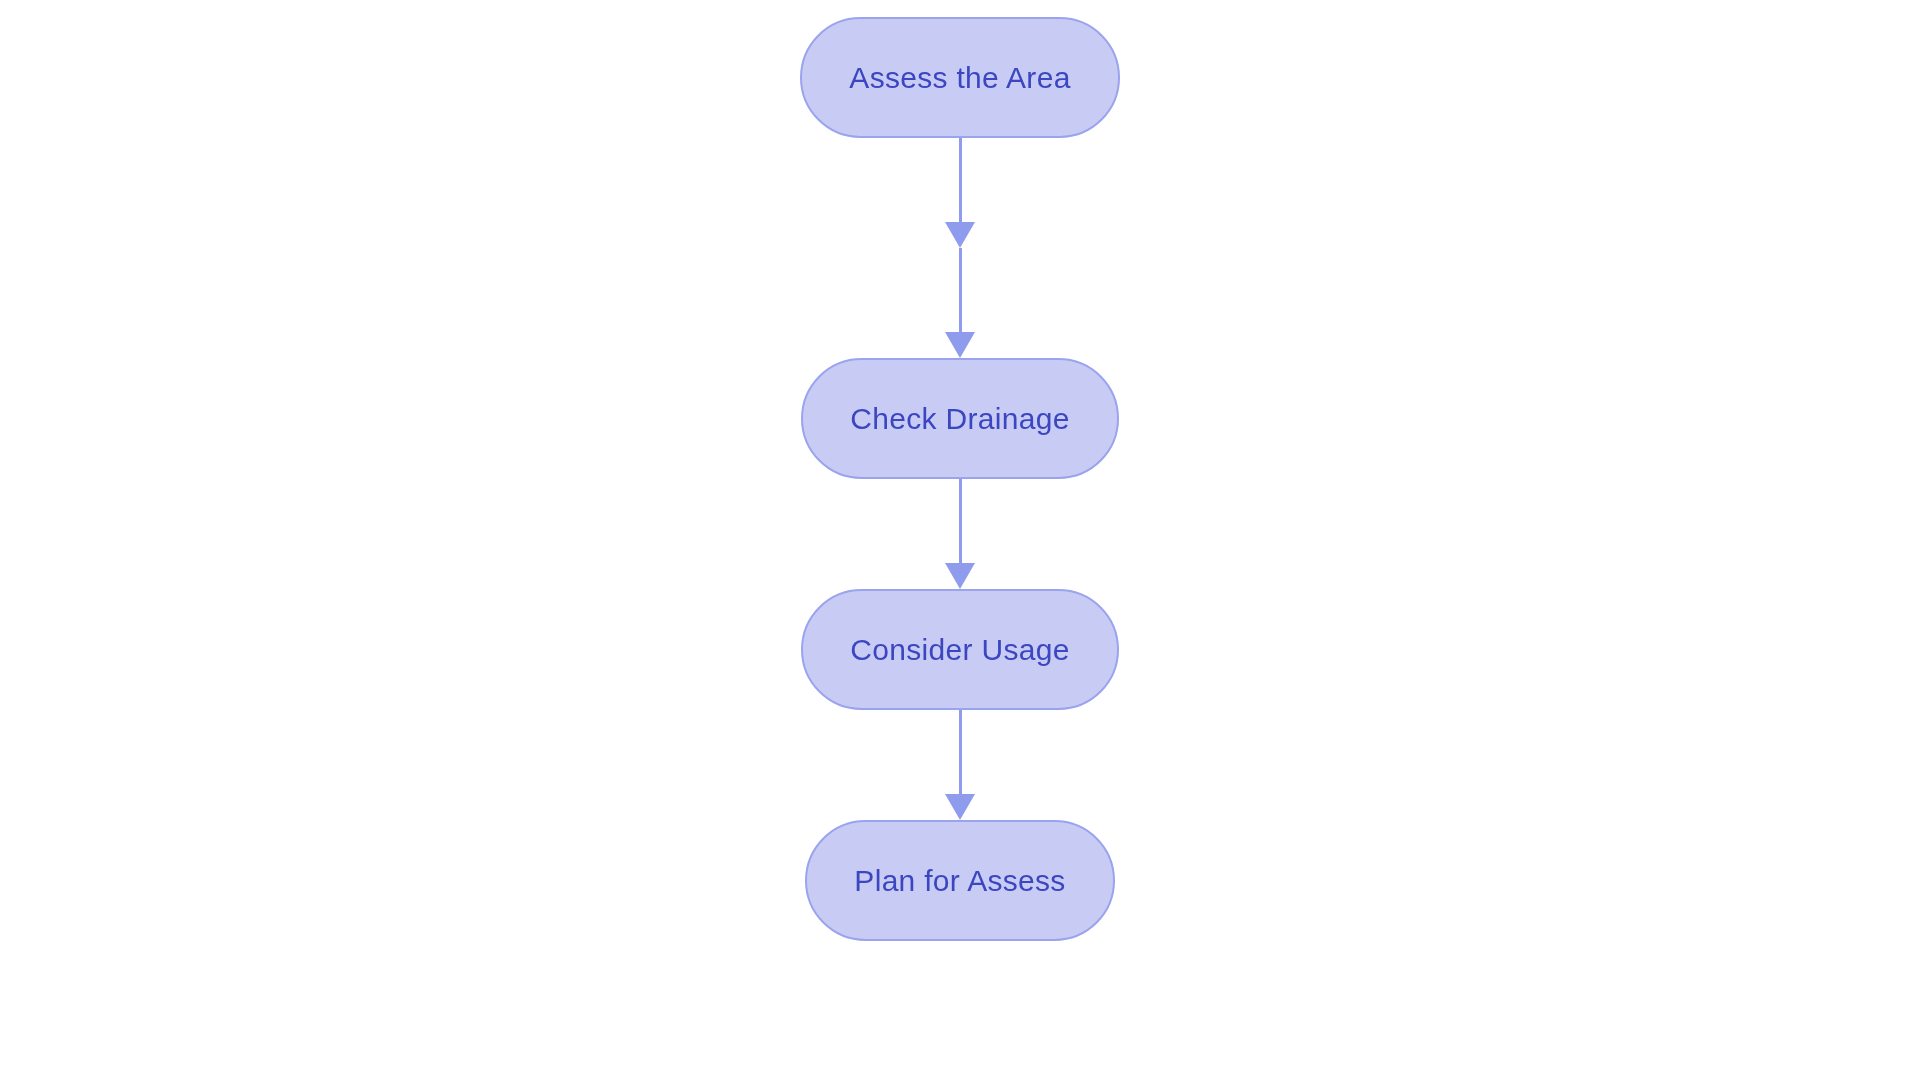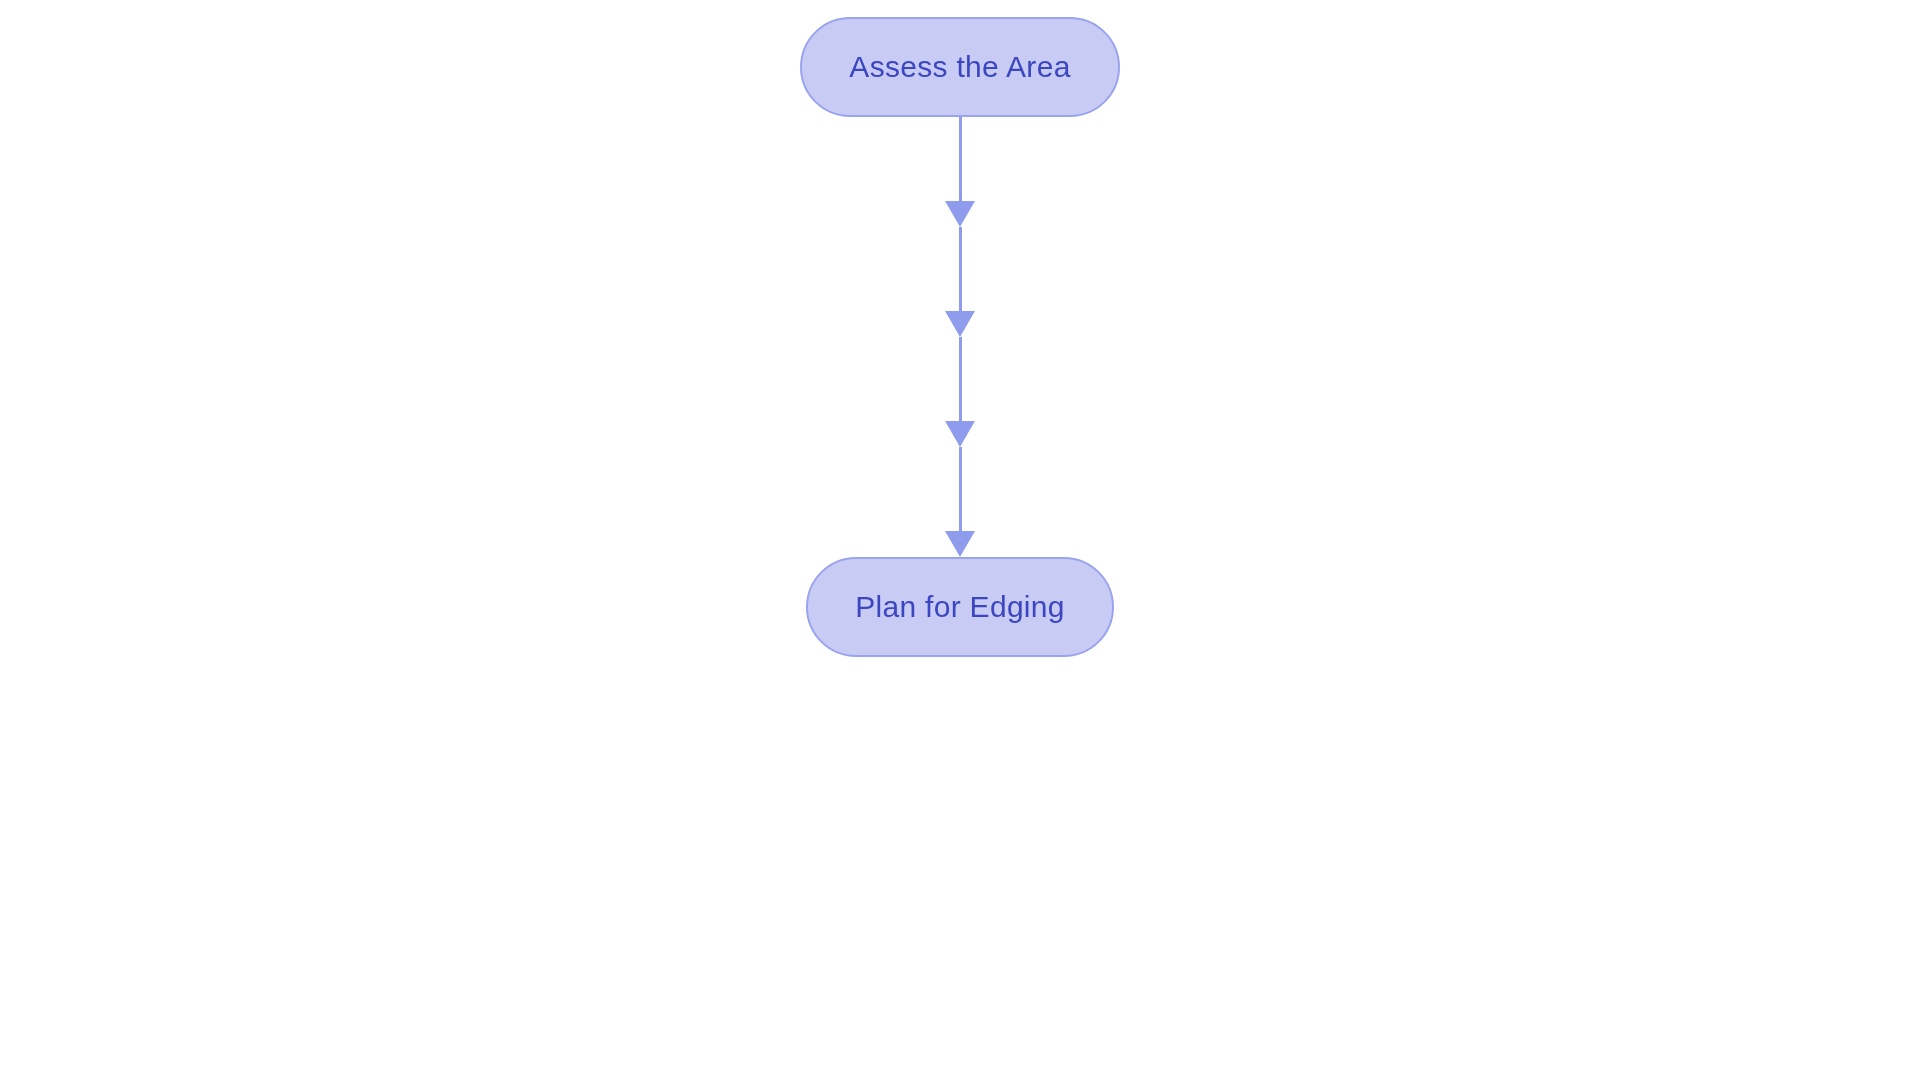--- a/index.html
+++ b/index.html
@@ -15,21 +15,21 @@
   .canvas {
     width: 1920px;
     height: 1083px;
     padding-top: 17px;
     display: flex;
     flex-direction: column;
     align-items: center;
   }
 
   .node {
-    height: 100px;
+    height: 121px;
     padding: 0 47px;
     border-radius: 61px;
     background: var(--node-fill, #c8ccf5);
     border: 2px solid var(--node-border, #9aa4ee);
     display: flex;
     align-items: center;
     justify-content: flex-start;
     white-space: nowrap;
     flex: 0 0 auto;
   }
@@ -78,29 +78,35 @@
     <div class="line"></div>
     <div class="head"></div>
   </div>
 
 
   <div class="connector">
     <div class="line"></div>
     <div class="head"></div>
   </div>
 
-
-  <div class="connector">
-    <div class="line"></div>
-    <div class="head"></div>
+  <div class="node">
+    <span class="node-label">Check Drainage</span>
   </div>
-
 
   <div class="connector">
     <div class="line"></div>
     <div class="head"></div>
   </div>
 
   <div class="node">
-    <span class="node-label">Plan for Edging</span>
+    <span class="node-label">Consider Usage</span>
+  </div>
+
+  <div class="connector">
+    <div class="line"></div>
+    <div class="head"></div>
+  </div>
+
+  <div class="node">
+    <span class="node-label">Plan for Assess</span>
   </div>
 
 </div>
 
 </body></html>

